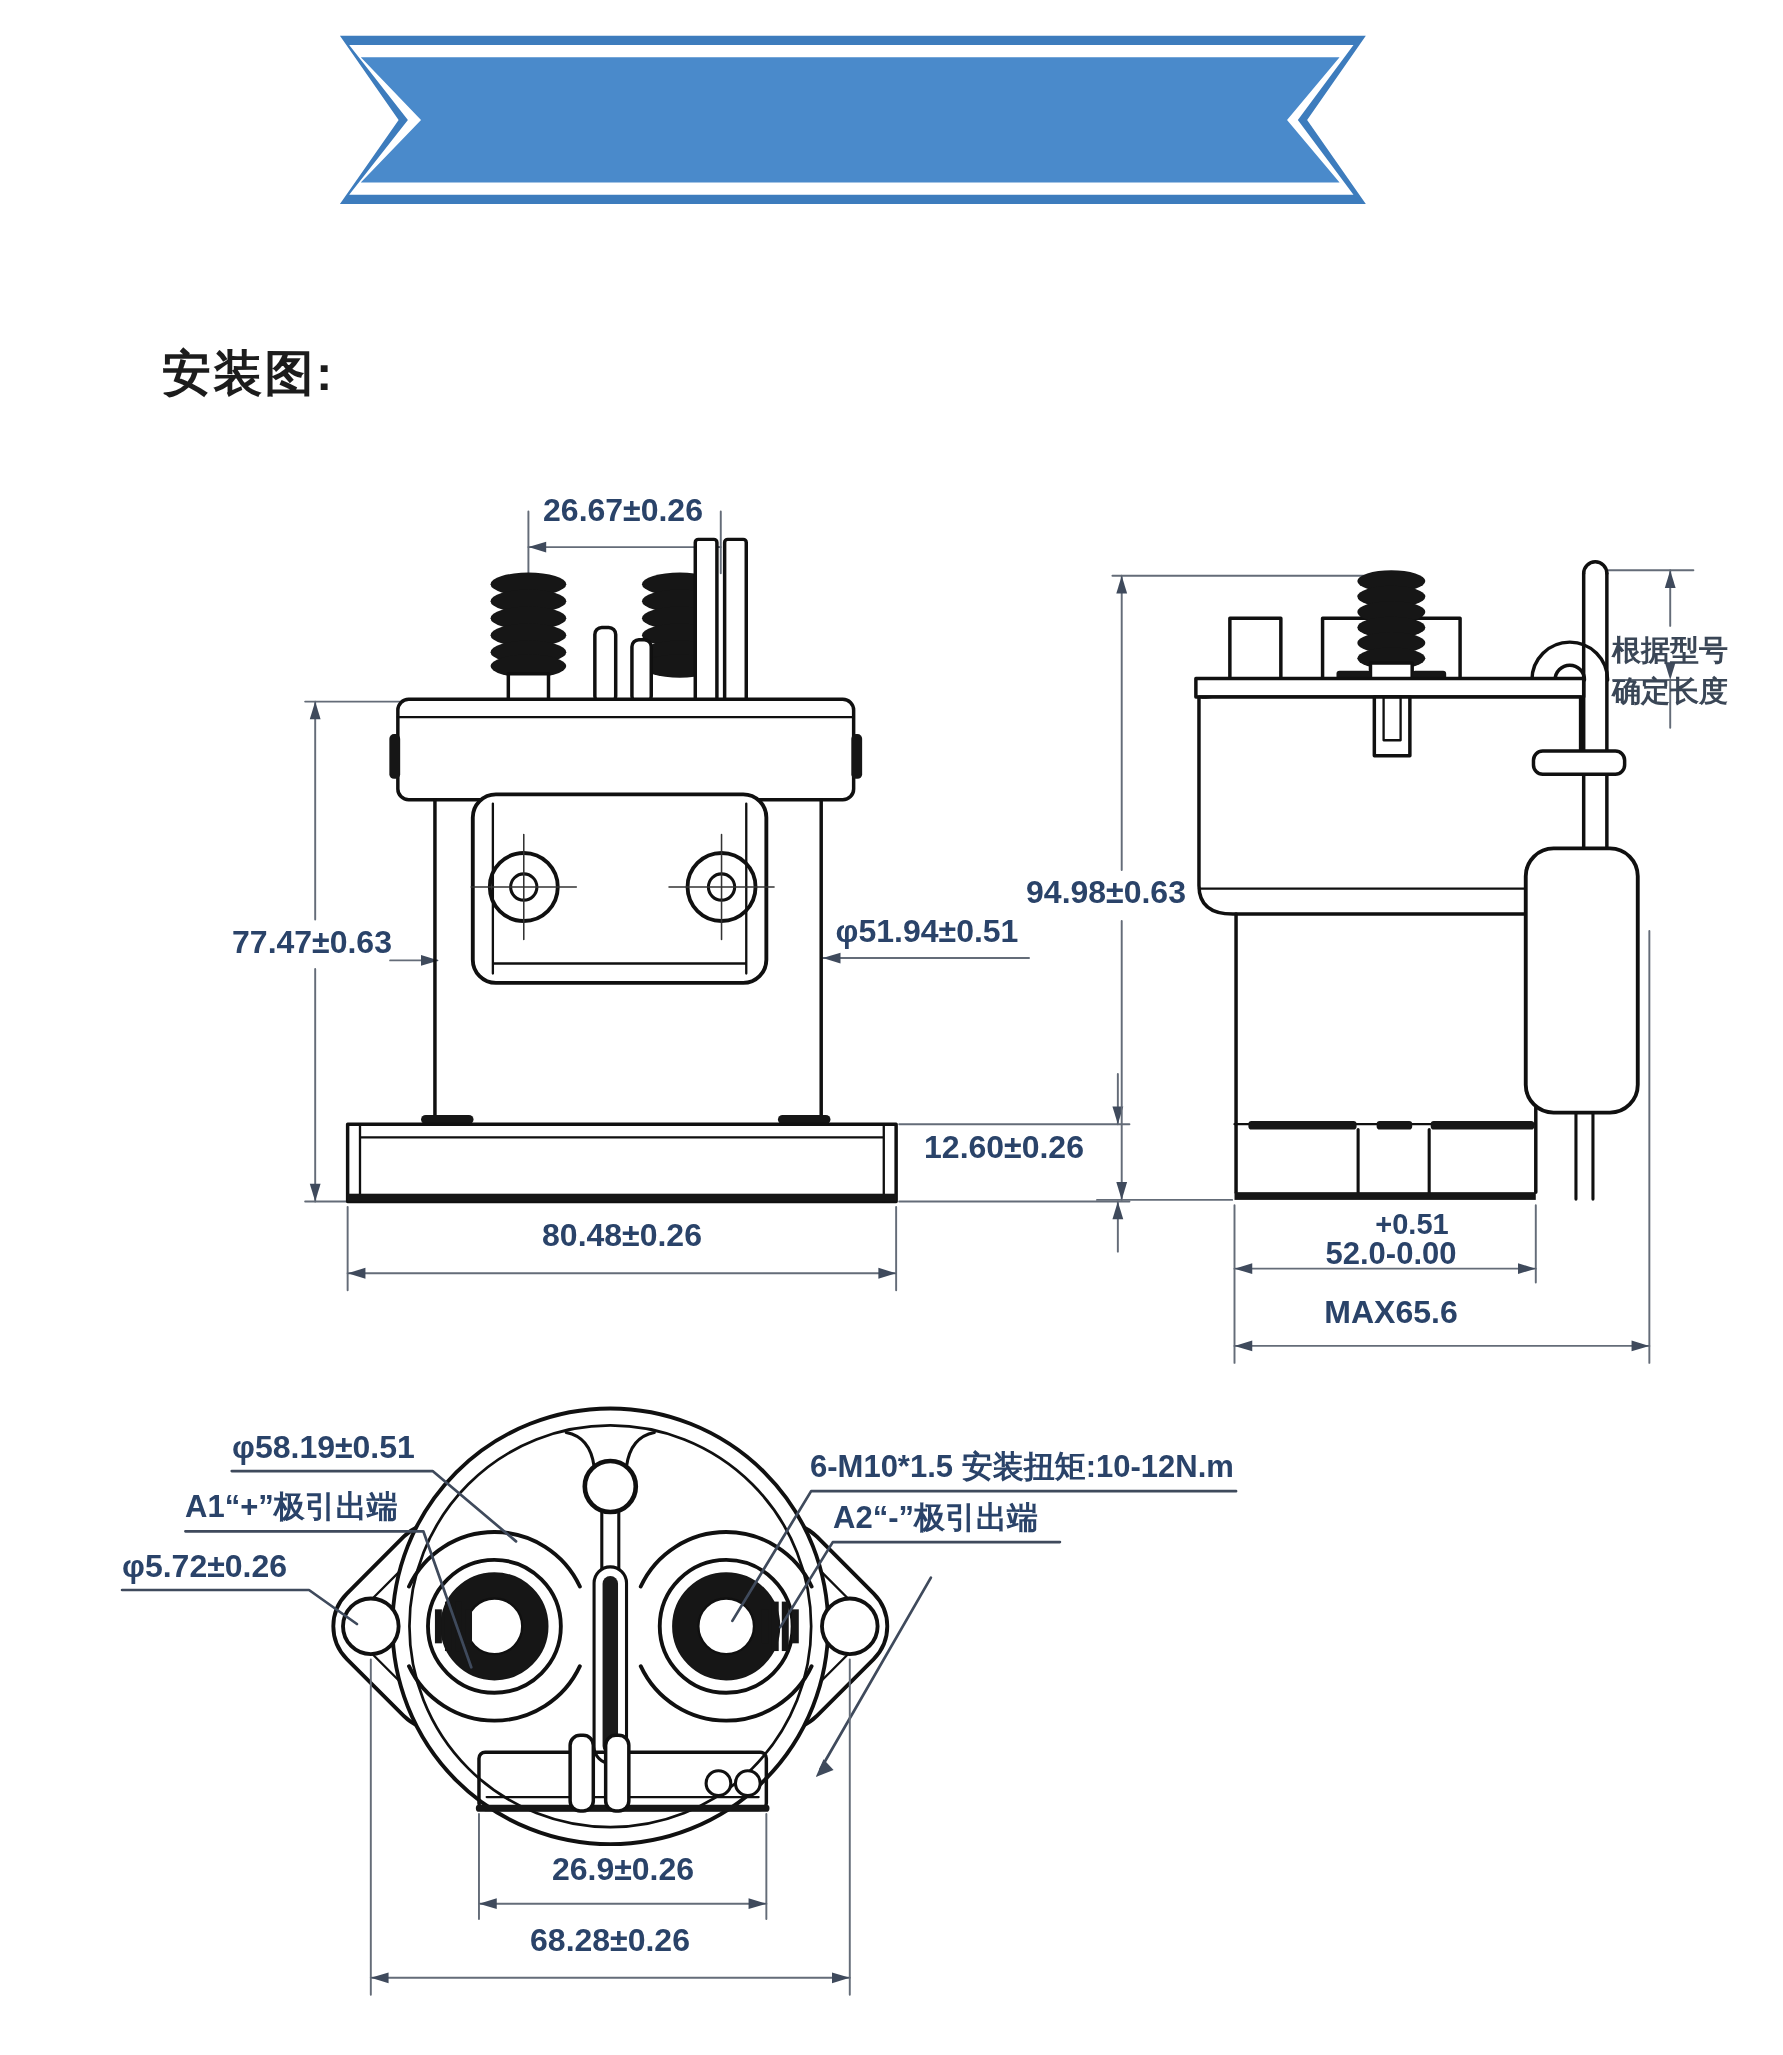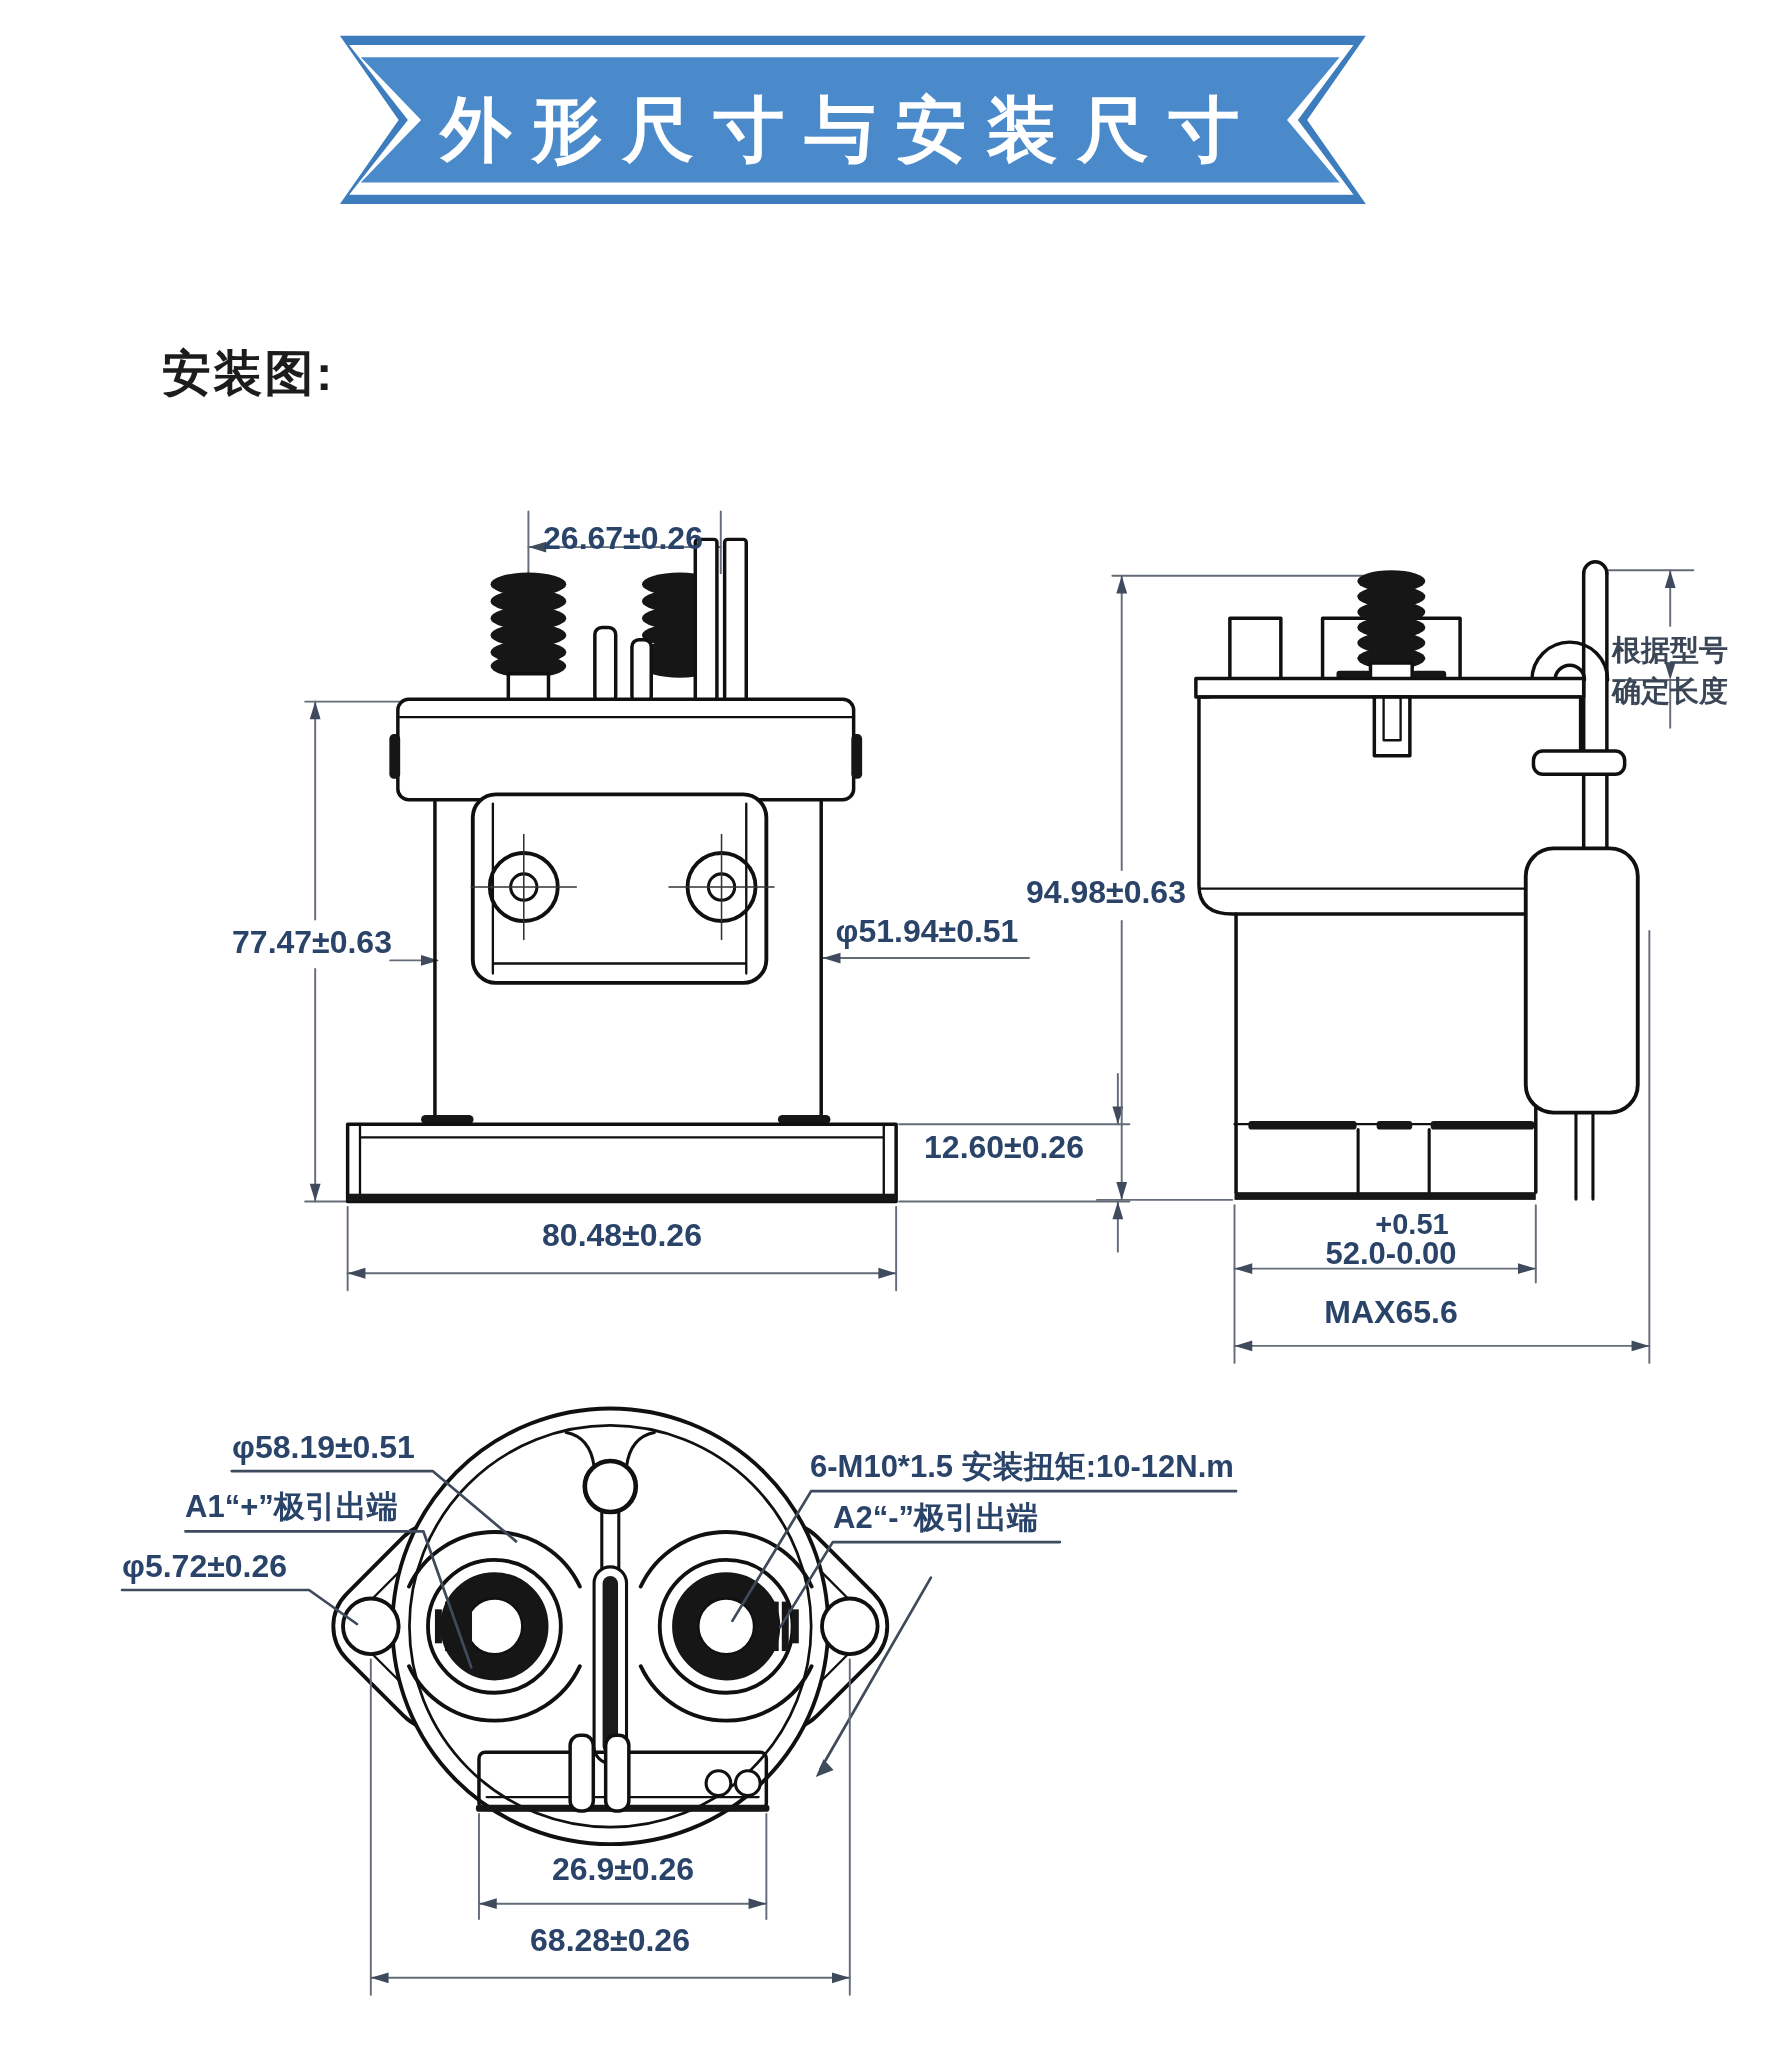--- a/index.html
+++ b/index.html
@@ -229,24 +229,23 @@
     </g>
     <g fill="#3f4a5c" stroke="none">
       <polygon points="620,2464 643,2457 643,2471"></polygon>
           <polygon points="992,2464 969,2457 969,2471"></polygon>
       <polygon points="480,2560 503,2553 503,2567"></polygon>
           <polygon points="1100,2560 1077,2553 1077,2567"></polygon>
     </g>
   </g>
 </svg>
 
-  <div id="banner-title">外形尺寸与安装尺寸</div>
   <div id="section-heading">安装图:</div>
 
-  <div class="lbl ctr fs42" style="left:623px;top:522px;">26.67±0.26</div>
+  <div class="lbl ctr fs42" style="left:623px;top:494px;">26.67±0.26</div>
   <div class="lbl ctr fs42" style="left:312px;top:926px;">77.47±0.63</div>
   <div class="lbl ctr fs42" style="left:927px;top:915px;">φ51.94±0.51</div>
   <div class="lbl ctr fs42" style="left:1004px;top:1131px;">12.60±0.26</div>
   <div class="lbl ctr fs42" style="left:622px;top:1219px;">80.48±0.26</div>
 
   <div class="lbl ctr fs42" style="left:1106px;top:876px;">94.98±0.63</div>
   <div class="lbl ctr fs37 note" style="left:1670px;top:630px;font-weight:600;">
     <div>根据型号</div>
     <div>确定长度</div>
   </div>

